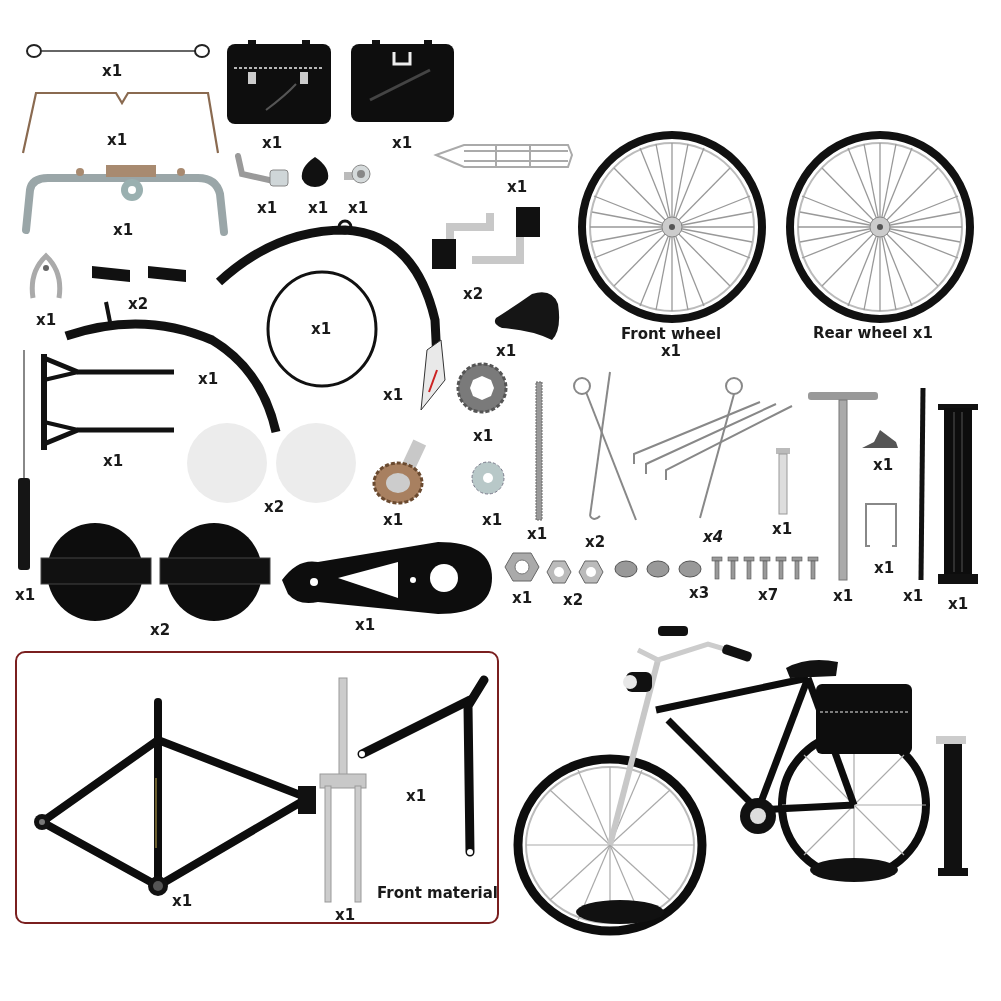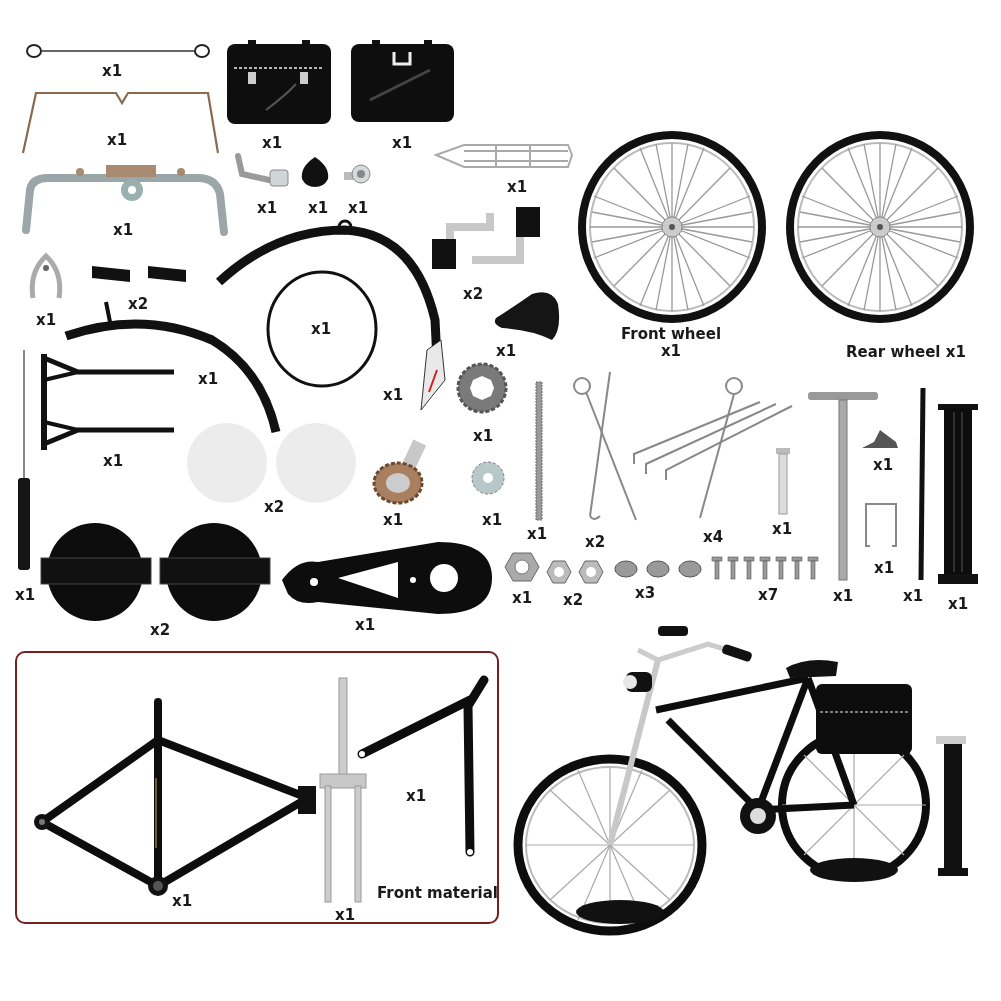--- a/index.html
+++ b/index.html
@@ -173,21 +173,21 @@
         <line x1="172" y1="64" x2="16" y2="126"></line>
       <line x1="78" y1="12" x2="110" y2="178"></line>
         <line x1="110" y1="12" x2="78" y2="178"></line>
       <line x1="14" y1="80" x2="174" y2="110"></line>
         <line x1="174" y1="80" x2="14" y2="110"></line>
     </g>
     <circle cx="94" cy="95" r="10" fill="#ccc" stroke="#888"></circle>
     <circle cx="94" cy="95" r="3" fill="#555"></circle>
   </svg>
 </div>
-<div class="lbl" style="left:813px;top:345px;margin-left:33px;">Rear wheel x1</div>
+<div class="lbl" style="left:813px;top:326px;">Rear wheel x1</div>
 
 <div class="part" style="left:27px;top:252px;width:38px;height:50px;">
   <svg viewBox="0 0 38 50">
     <path d="M6 46 Q2 20 19 4 Q36 20 32 46" fill="none" stroke="#aaa" stroke-width="5"></path>
     <circle cx="19" cy="16" r="3" fill="#666"></circle>
   </svg>
 </div>
 <div class="lbl" style="left:36px;top:313px;">x1</div>
 
 <div class="part" style="left:90px;top:262px;width:98px;height:22px;">
@@ -314,21 +314,21 @@
 
 <div class="part" style="left:630px;top:376px;width:165px;height:145px;">
   <svg viewBox="0 0 165 145">
     <circle cx="104" cy="10" r="8" fill="none" stroke="#888" stroke-width="2"></circle>
     <line x1="104" y1="18" x2="70" y2="142" stroke="#888" stroke-width="2"></line>
     <path d="M4 88 L4 78 L130 26" fill="none" stroke="#888" stroke-width="2"></path>
     <path d="M16 98 L16 88 L146 28" fill="none" stroke="#888" stroke-width="2"></path>
     <path d="M36 104 L36 94 L162 30" fill="none" stroke="#888" stroke-width="2"></path>
   </svg>
 </div>
-<div class="lbl" style="left:703px;top:530px;">x4</div>
+<div class="lbl" style="left:703px;top:530px;font-style:italic;">x4</div>
 
 <div class="part" style="left:775px;top:448px;width:16px;height:68px;">
   <svg viewBox="0 0 16 68">
     <rect x="1" y="0" width="14" height="6" fill="#bbb"></rect>
     <rect x="4" y="6" width="8" height="60" fill="#ddd" stroke="#999"></rect>
   </svg>
 </div>
 <div class="lbl" style="left:772px;top:522px;">x1</div>
 
 <div class="part" style="left:806px;top:390px;width:74px;height:192px;">
@@ -389,21 +389,21 @@
 </div>
 <div class="lbl" style="left:563px;top:593px;">x2</div>
 
 <div class="part" style="left:614px;top:558px;width:90px;height:22px;">
   <svg viewBox="0 0 90 22">
     <ellipse cx="12" cy="11" rx="11" ry="8" fill="#999" stroke="#555"></ellipse>
     <ellipse cx="44" cy="11" rx="11" ry="8" fill="#999" stroke="#555"></ellipse>
     <ellipse cx="76" cy="11" rx="11" ry="8" fill="#999" stroke="#555"></ellipse>
   </svg>
 </div>
-<div class="lbl" style="left:635px;top:586px;text-align:center;">x3</div>
+<div class="lbl" style="left:689px;top:586px;text-align:center;">x3</div>
 
 <div class="part" style="left:710px;top:557px;width:112px;height:24px;">
   <svg viewBox="0 0 112 24">
     <g fill="#999" stroke="#555" stroke-width="0.6">
       <rect x="2" y="0" width="10" height="4"></rect>
         <rect x="5" y="4" width="4" height="18"></rect>
       <rect x="18" y="0" width="10" height="4"></rect>
         <rect x="21" y="4" width="4" height="18"></rect>
       <rect x="34" y="0" width="10" height="4"></rect>
         <rect x="37" y="4" width="4" height="18"></rect>

